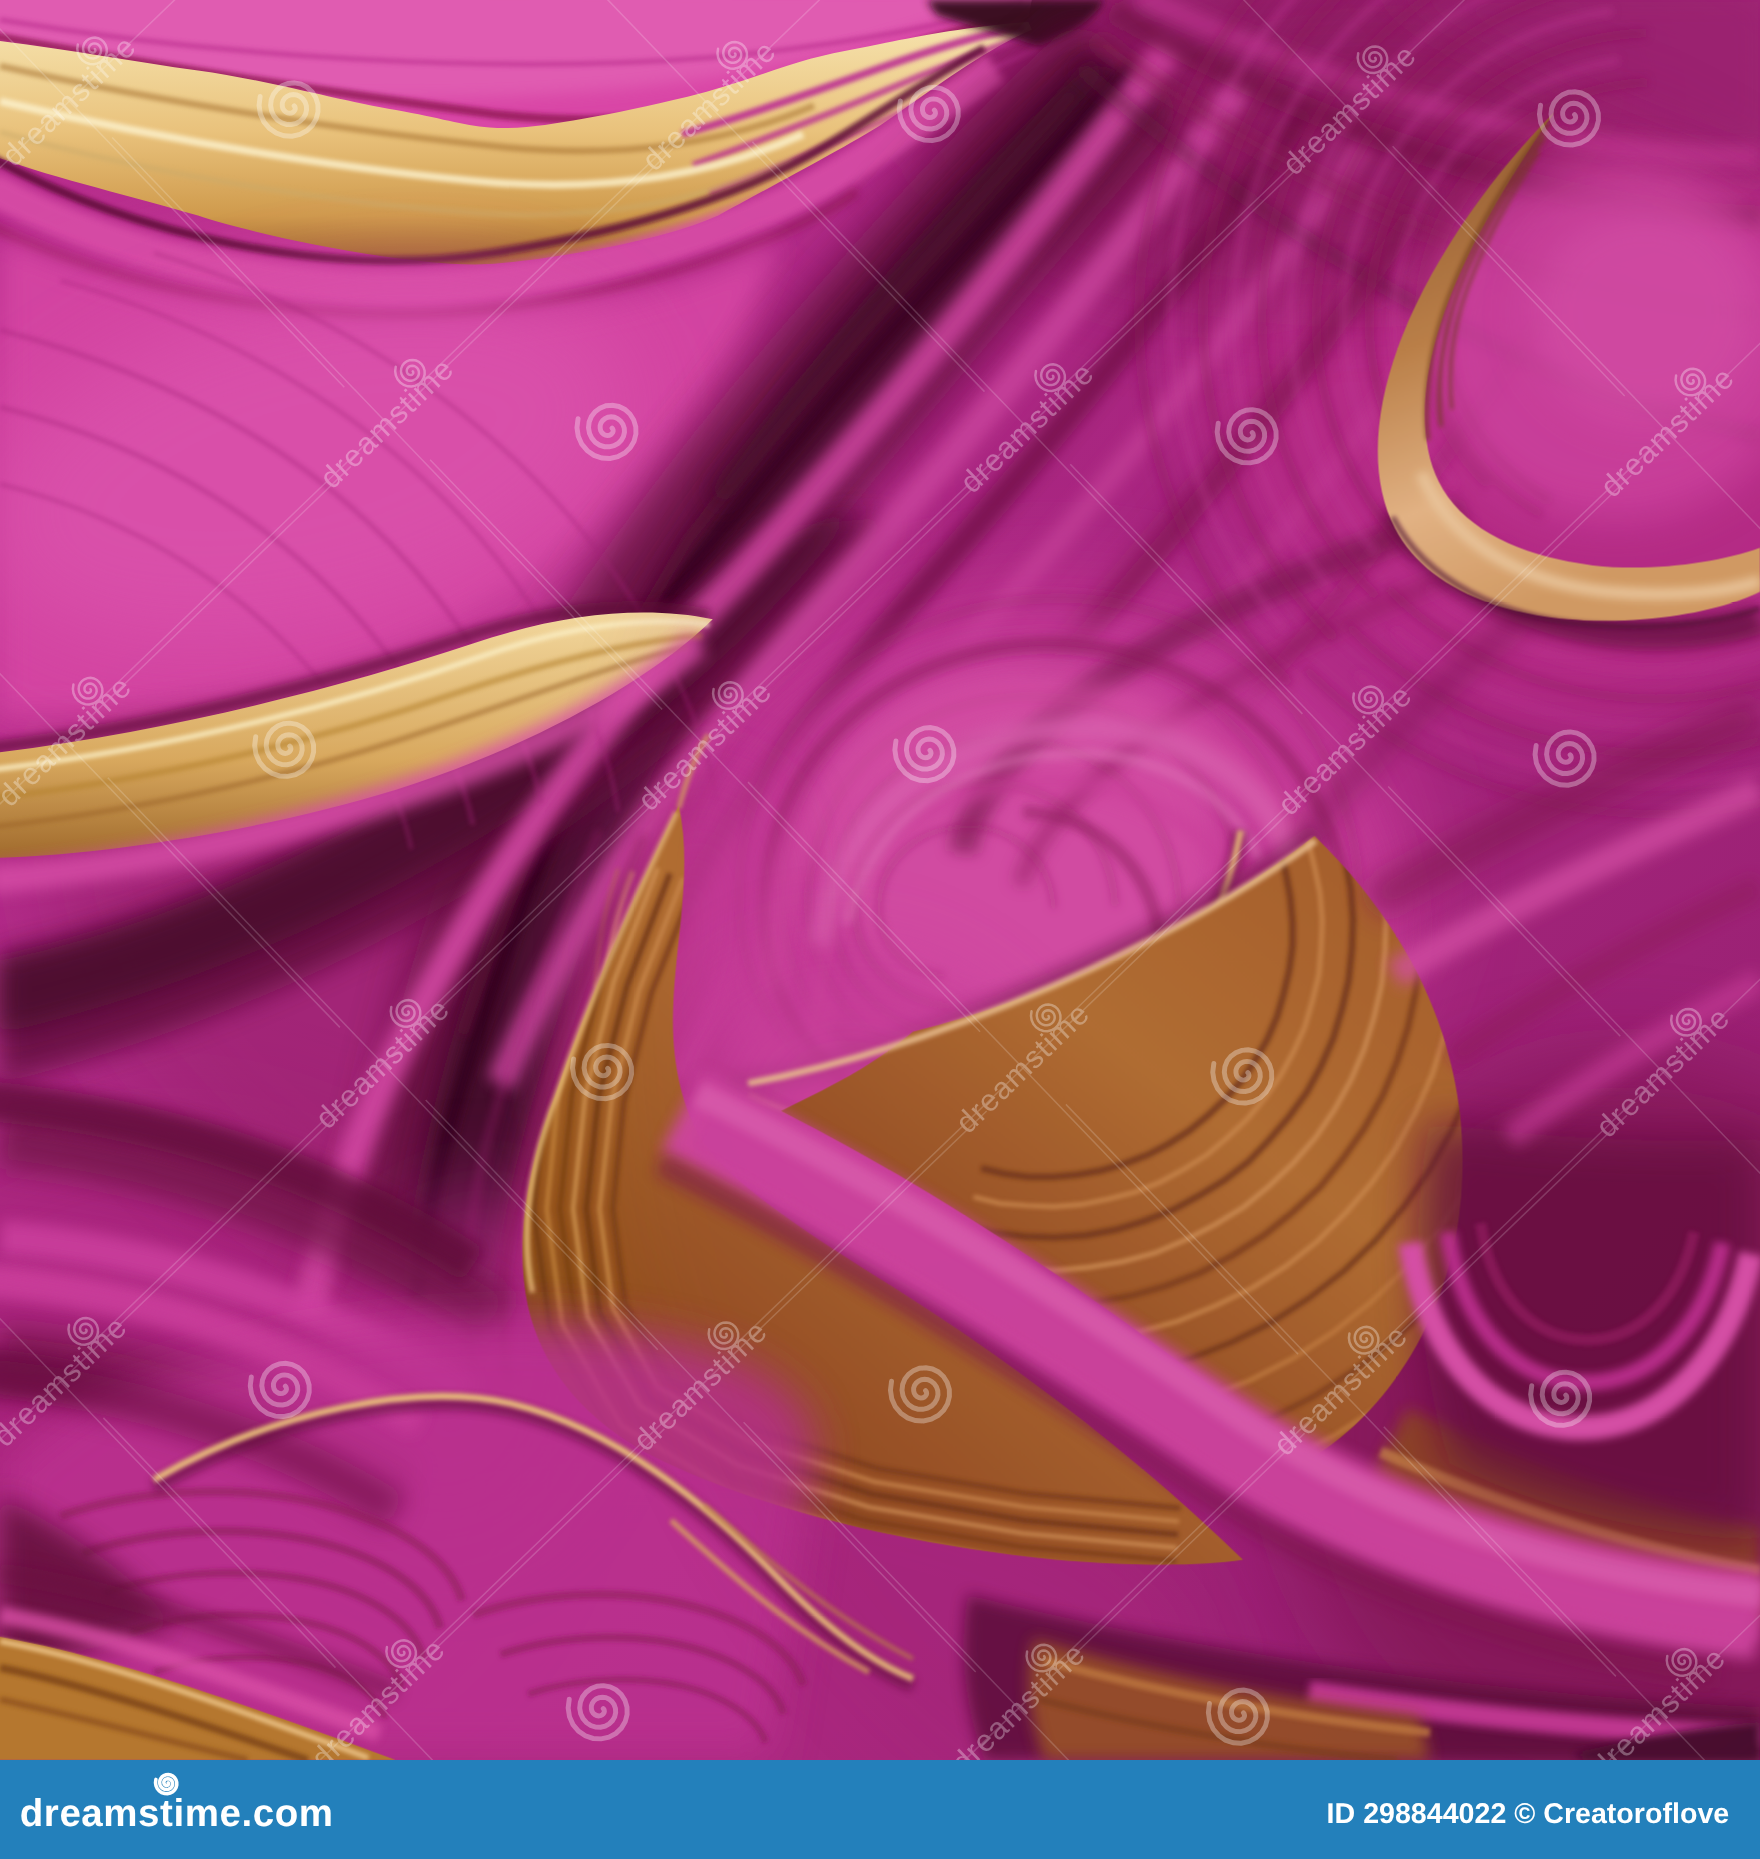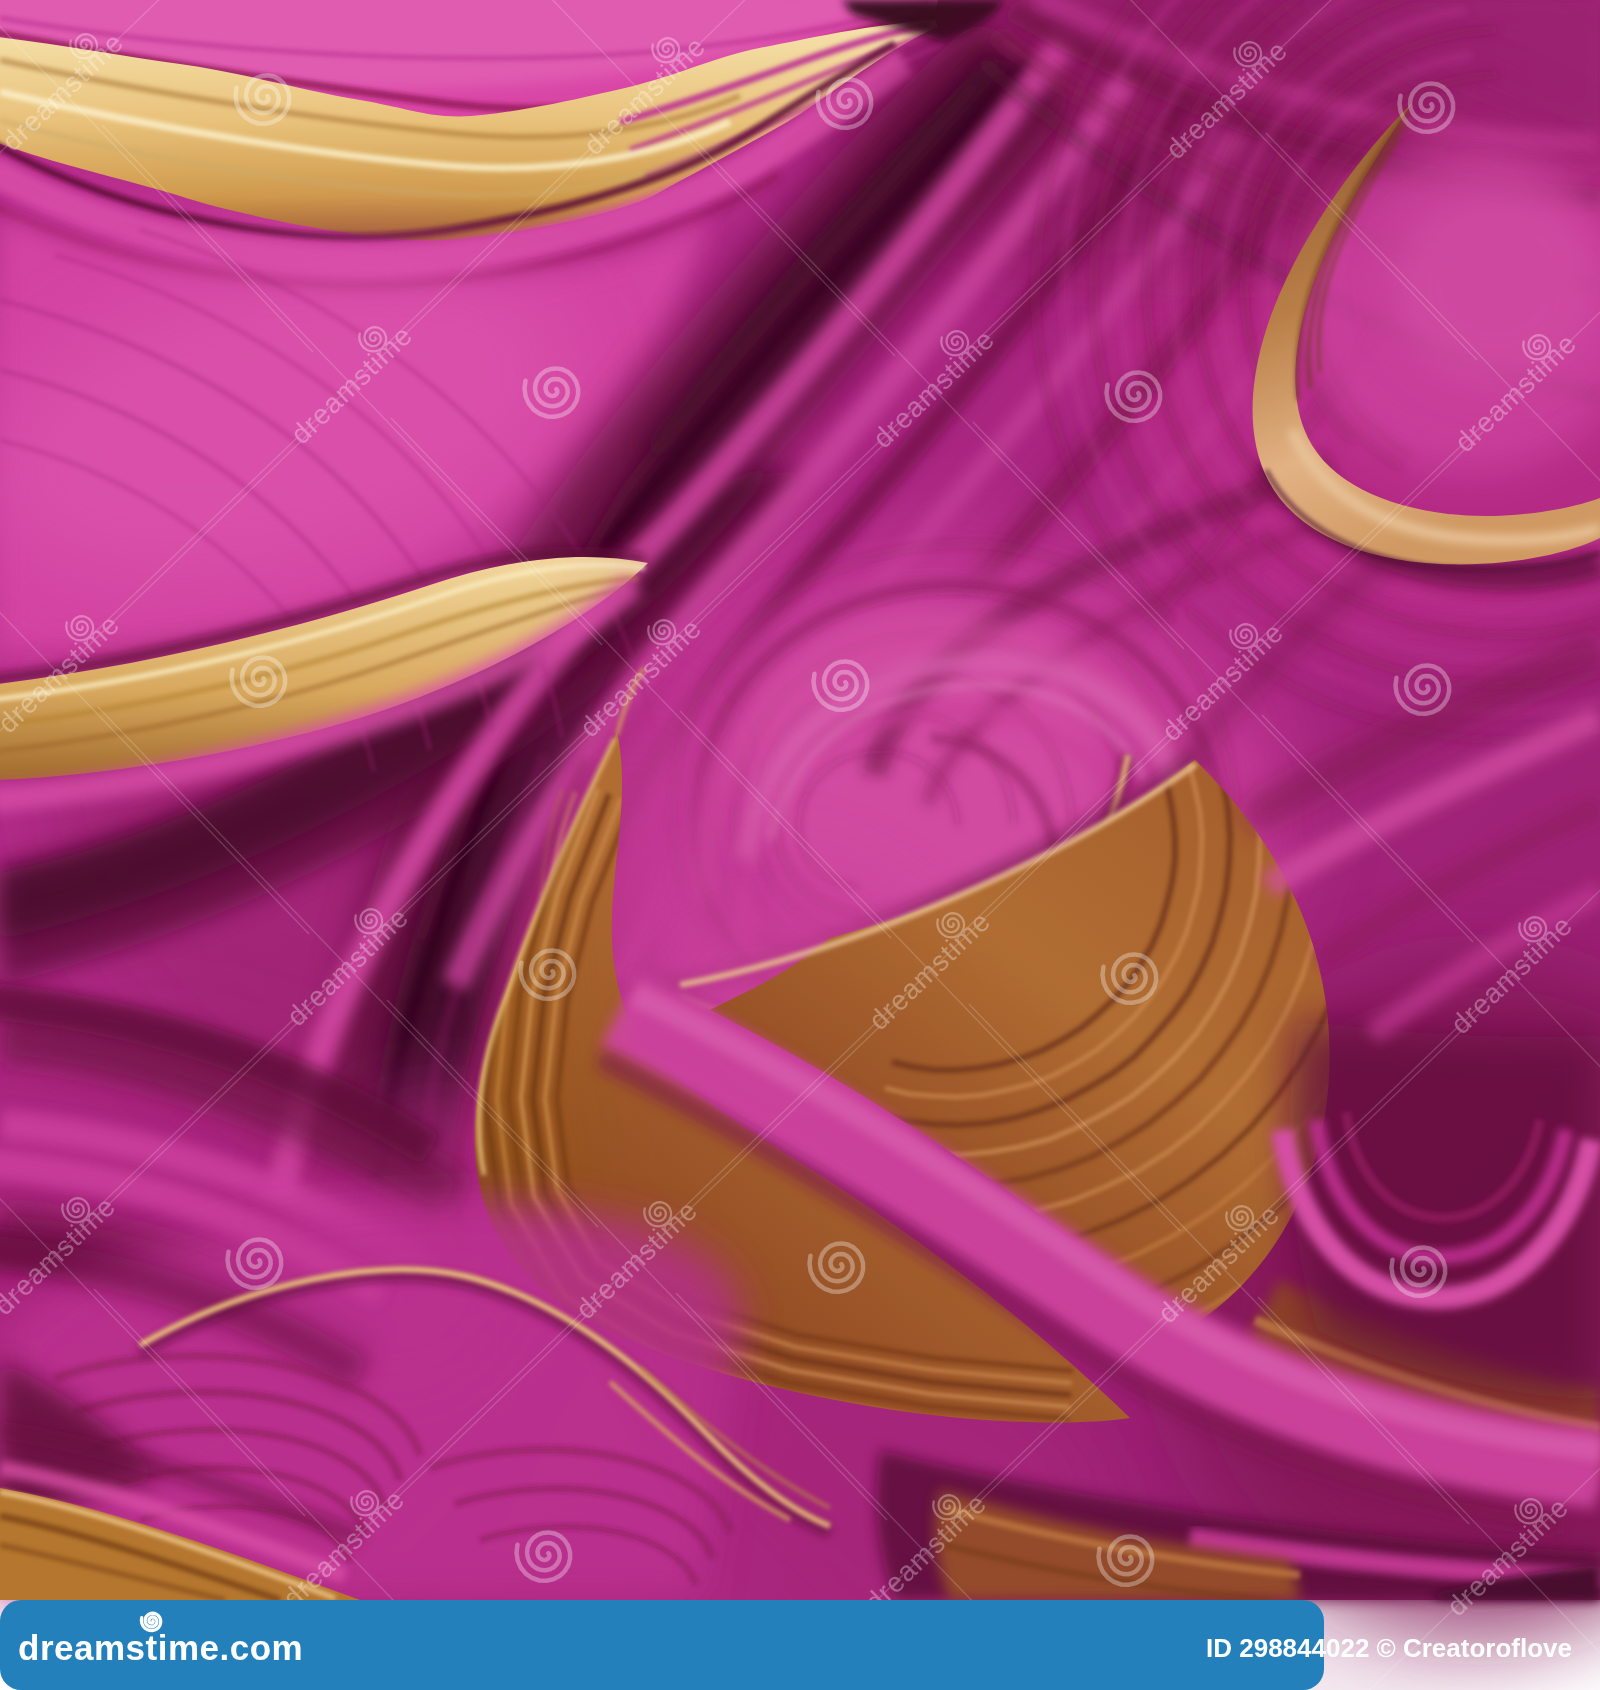--- a/index.html
+++ b/index.html
@@ -476,21 +476,21 @@
 <g transform="translate(1516,393)">
 <line x1="-260" y1="250" x2="260" y2="-250" stroke="#ffffff" stroke-width="1.4" opacity="0.55"></line>
 <line x1="-250" y1="-260" x2="250" y2="260" stroke="#ffffff" stroke-width="1.4" opacity="0.55"></line>
 <text x="0" y="9" transform="rotate(-44)" text-anchor="middle" font-family="Liberation Sans, sans-serif" font-size="28" letter-spacing="1" fill="#ffffff">dreamstime</text>
 <use href="#spir" transform="translate(22,-47) scale(0.5)"></use>
 <use href="#spir" transform="translate(202,5)"></use>
 </g>
 </g>
 </svg>
 
-<div id="bar" style="position:absolute;left:0;top:1600px;width:1324px;height:90px;background:#2380bb;border-radius:21px;">
+<div id="bar" style="position:absolute;left:0;top:1600px;width:1600px;height:90px;background:#2380bb;">
   <svg width="1600" height="90" style="position:absolute;left:0;top:0;">
     <text x="18" y="60" font-family="Liberation Sans, sans-serif" font-size="35" font-weight="bold" letter-spacing="0.5" fill="#ffffff">dreamstime.com</text>
     <g transform="translate(152,21) scale(0.36)">
       <path d="M-28.5,-9.3 L-29.5,-1.2 L-28.3,6.6 L-25.1,13.8 L-20.1,19.7 L-13.9,24.0 L-6.8,26.4 L0.6,26.8 L7.6,25.2 L13.9,21.8 L18.9,17.0 L22.4,11.1 L24.1,4.6 L24.0,-2.0 L22.1,-8.2 L18.7,-13.6 L14.1,-17.8 L8.6,-20.5 L2.7,-21.6 L-3.1,-21.1 L-8.5,-19.0 L-13.0,-15.7 L-16.4,-11.4 L-18.4,-6.4 L-19.0,-1.2 L-18.1,3.9 L-16.0,8.4 L-12.8,12.1 L-8.9,14.7 L-4.5,16.1 L0.0,16.2 L4.2,15.2 L7.9,13.1 L10.8,10.2 L12.8,6.7 L13.7,2.9 L13.5,-0.8 L12.3,-4.3 L10.3,-7.2 L7.7,-9.3 L4.7,-10.7 L1.6,-11.1 L-1.3,-10.7 L-4.0,-9.5 L-6.1,-7.7 L-7.6,-5.5 L-8.4,-3.1 L-8.4,-0.7 L-7.9,1.5 L-6.8,3.4 L-5.3,4.7 L-3.5,5.6 L-1.8,5.9 L-0.1,5.7 L1.3,5.1 L2.4,4.1 L3.1,3.0 L3.4,1.9 L3.3,0.8 L3.0,-0.1 L2.4,-0.8" fill="none" stroke="#ffffff" stroke-width="9" stroke-linecap="round"></path>
     </g>
     <text x="1572" y="57" text-anchor="end" font-family="Liberation Sans, sans-serif" font-size="26" font-weight="bold" fill="#ffffff">ID 298844022 © Creatoroflove</text>
   </svg>
 </div>
 </div>
 

